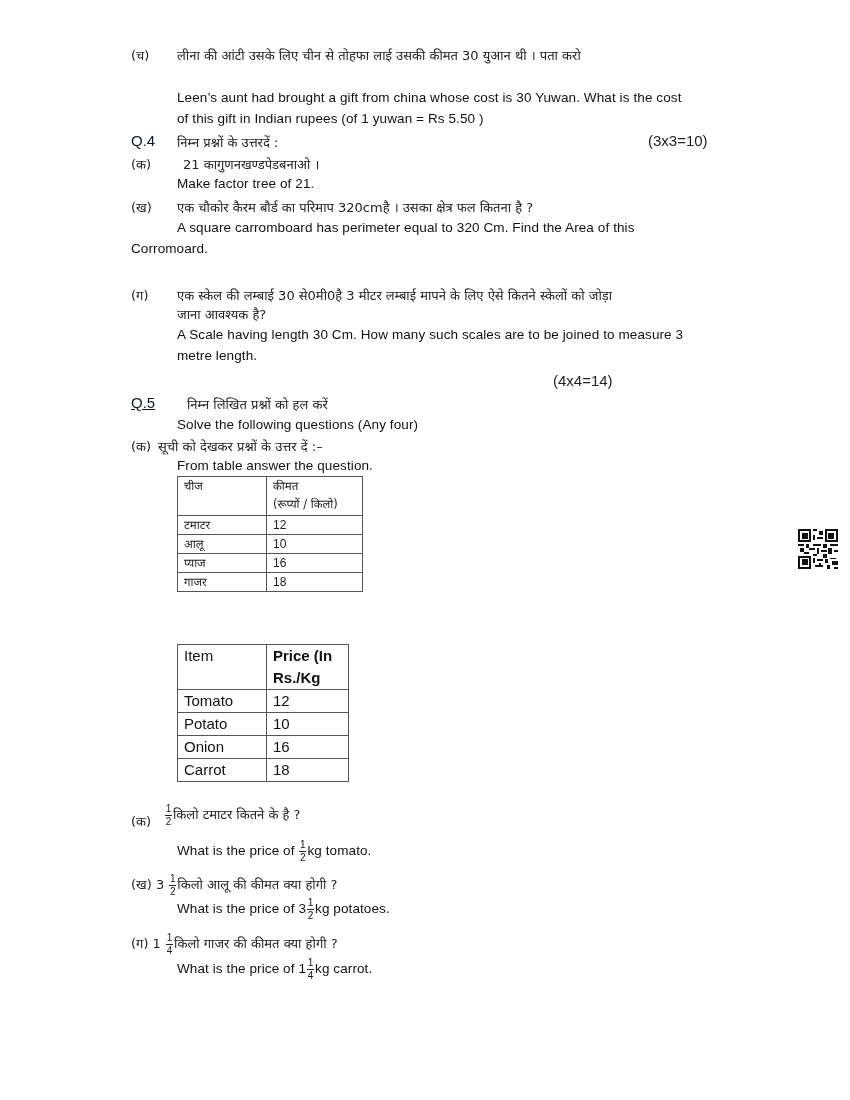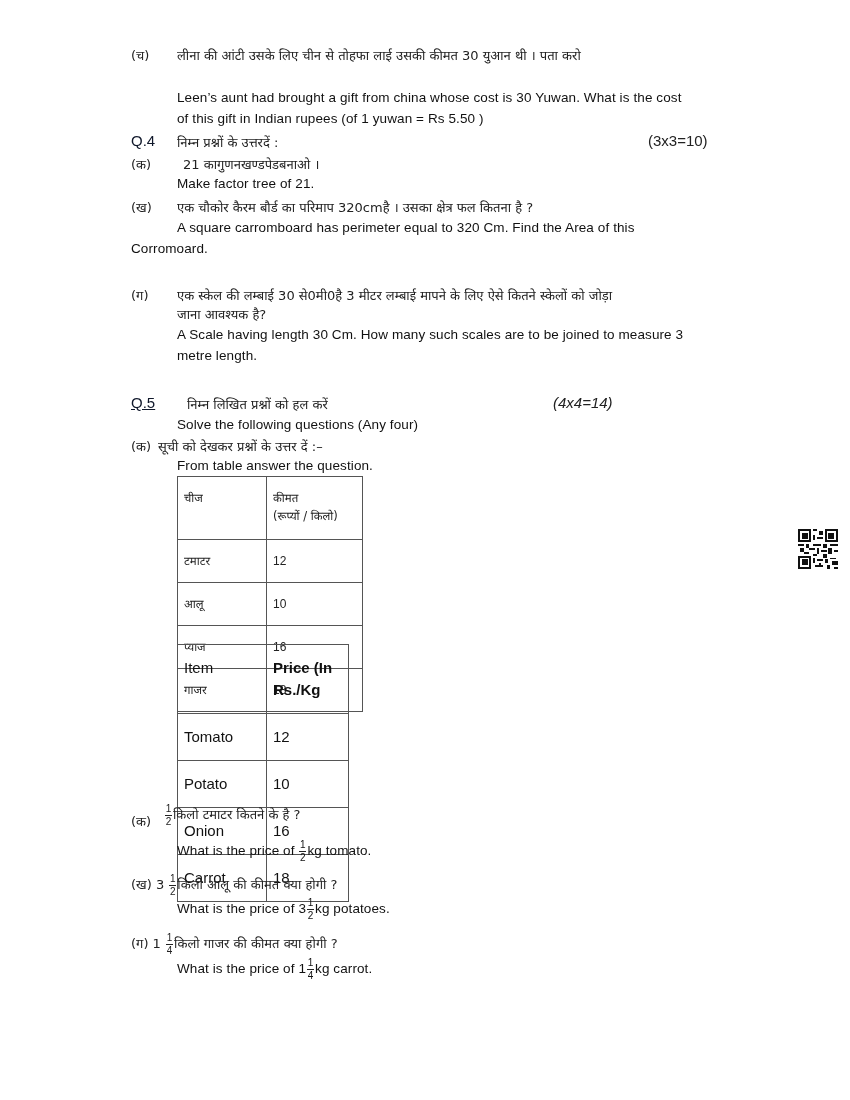--- a/index.html
+++ b/index.html
@@ -4,21 +4,21 @@
 <style>
   html, body { margin: 0; padding: 0; background: #ffffff; }
   body { width: 850px; height: 1100px; position: relative; overflow: hidden; color: #111; }
   .page { position: absolute; left: 0; top: 0; width: 850px; height: 1100px; }
   .hi { font-family: "DejaVu Sans", sans-serif; font-size: 13px; color: #222; }
   .en { font-family: "Liberation Sans", sans-serif; font-size: 13.5px; color: #111; letter-spacing: 0.1px; }
   .abs { position: absolute; white-space: nowrap; }
   .num { font-family: "Liberation Sans", sans-serif; font-size: 15px; color: #0f172a; }
   .marks { font-family: "Liberation Sans", sans-serif; font-size: 15px; color: #222; }
   table.t { border-collapse: collapse; position: absolute; }
-  table.t td { border: 1px solid #555; padding: 12px 6px; vertical-align: top; }
+  table.t td { border: 1px solid #555; padding: 0 6px; vertical-align: top; }
   table.hindi td { font-family: "DejaVu Sans", sans-serif; font-size: 11.5px; height: 18px; line-height: 18px; color: #222; }
   table.hindi td.n { font-family: "Liberation Sans", sans-serif; font-size: 12px; }
   table.eng td { font-family: "Liberation Sans", sans-serif; font-size: 15px; height: 22px; line-height: 22px; color: #111; }
   .frac { display: inline-flex; flex-direction: column; align-items: center; vertical-align: middle; font-family: "Liberation Sans", sans-serif; font-size: 10px; line-height: 10px; margin: 0 1px; }
   .frac .bar { border-top: 1px solid #222; width: 7px; height: 0; margin: 1px 0; }
   .qr { position: absolute; left: 798px; top: 528px; width: 40px; height: 42px; }
 </style>
 </head>
 <body>
 
@@ -43,21 +43,21 @@
   <div class="abs en" style="left:131px;top:241px;">Corromoard.</div>
 
   <div class="abs hi" style="left:131px;top:286px;">(ग)</div>
   <div class="abs hi" style="left:177px;top:286px;">एक स्केल की लम्बाई 30 से0मी0है 3 मीटर लम्बाई मापने के लिए ऐसे कितने स्केलों को जोड़ा</div>
   <div class="abs hi" style="left:177px;top:305px;">जाना आवश्यक है?</div>
   <div class="abs en" style="left:177px;top:327px;">A Scale having length 30 Cm. How many such scales are to be joined to measure 3</div>
   <div class="abs en" style="left:177px;top:348px;">metre length.</div>
 
   <div class="abs num" style="left:131px;top:394px;text-decoration:underline;">Q.5</div>
   <div class="abs hi" style="left:187px;top:395px;text-align:right;">निम्न लिखित प्रश्नों को हल करें</div>
-  <div class="abs marks" style="left:553px;top:394px;font-style:italic;">(4x4=14)</div>
+  <div class="abs marks" style="left:553px;top:372px;">(4x4=14)</div>
   <div class="abs en" style="left:177px;top:417px;">Solve the following questions (Any four)</div>
   <div class="abs hi" style="left:131px;top:437px;">(क)</div>
   <div class="abs hi" style="left:158px;top:437px;">सूची को देखकर प्रश्नों के उत्तर दें :–</div>
   <div class="abs en" style="left:177px;top:458px;">From table answer the question.</div>
 
   <table class="t hindi" style="left:177px;top:476px;width:186px;">
     <tbody>
         <tr>
       <td style="width:76px;height:38px;">चीज</td>
       <td style="height:38px;">

